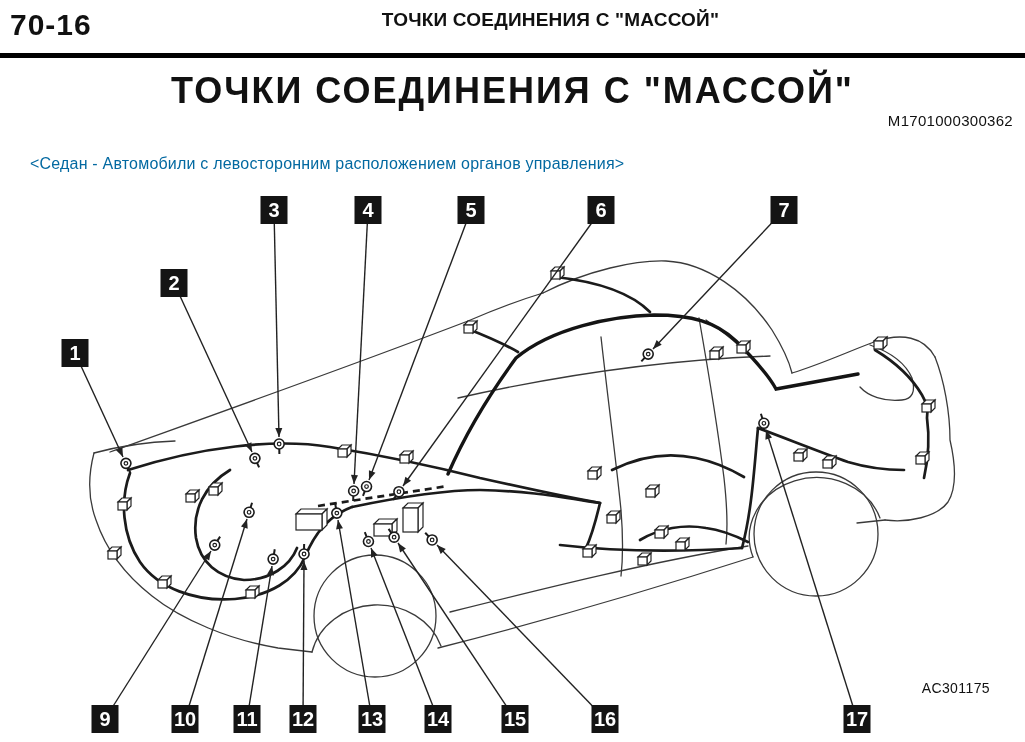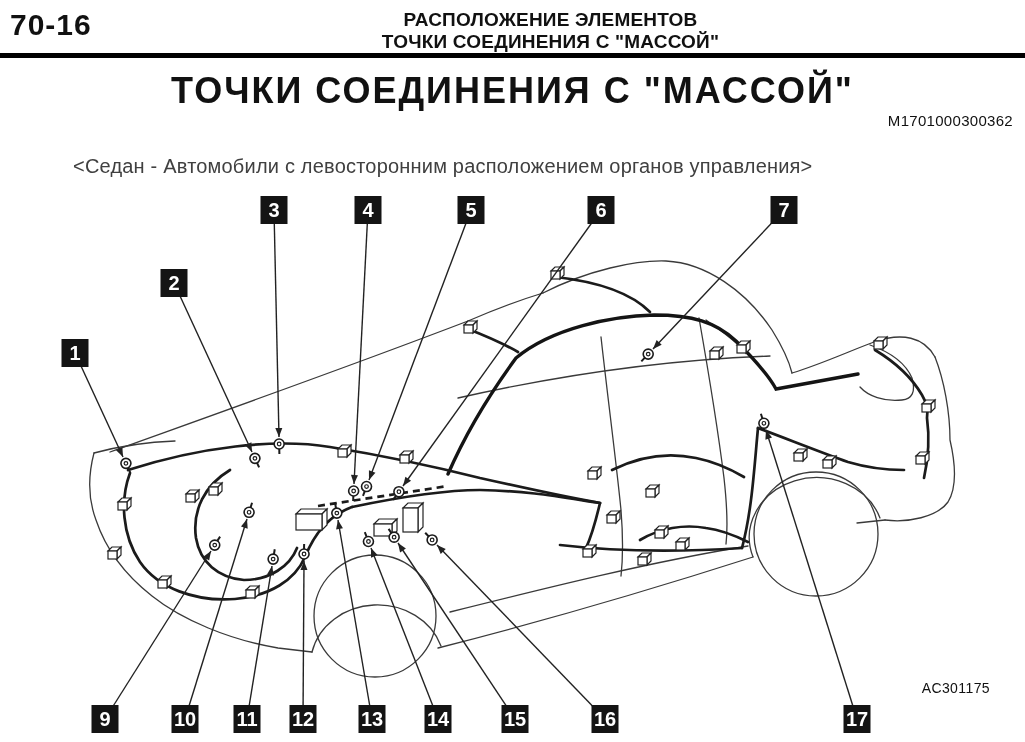--- a/index.html
+++ b/index.html
@@ -5,21 +5,21 @@
   html,body{margin:0;padding:0;background:#e8e8e8;}
   .page{position:relative;width:1025px;height:742px;background:#ffffff;overflow:hidden;
         font-family:"Liberation Sans", sans-serif;color:#111;}
   .pageno{position:absolute;left:10px;top:8px;font-size:30px;font-weight:bold;letter-spacing:1px;text-align:right;}
   .hdr-center{position:absolute;top:9px;left:calc(50% + 38px);transform:translateX(-50%);
               text-align:center;font-weight:bold;font-size:19px;line-height:22px;letter-spacing:.2px;white-space:nowrap;}
   .rule{position:absolute;left:0;top:53px;width:1025px;height:5px;background:#000;}
   .title{position:absolute;top:70px;left:0;width:100%;text-align:center;font-weight:bold;
          font-size:36px;letter-spacing:2px;white-space:nowrap;}
   .doccode{position:absolute;top:112px;right:12px;font-size:15px;letter-spacing:.3px;}
-  .variant{position:absolute;top:155px;left:30px;font-size:20px;color:#404040;letter-spacing:.2px;margin-left:43px;}
+  .variant{position:absolute;top:155px;left:30px;font-size:16px;color:#0369a1;letter-spacing:.2px;}
   .figcode{position:absolute;top:680px;right:35px;font-size:14px;font-weight:normal;letter-spacing:.4px;}
   svg.art{position:absolute;left:0;top:0;width:1025px;height:742px;}
   svg .t{fill:none;stroke:#3a3a3a;stroke-width:1.3px;stroke-linecap:round;}
   svg .k{fill:none;stroke:#141414;stroke-width:3.4px;stroke-linecap:round;}
   svg .h{fill:none;stroke:#1b1b1b;stroke-width:2.7px;stroke-linecap:round;}
   svg .hd{fill:none;stroke:#1b1b1b;stroke-width:2.7px;stroke-dasharray:7 5;}
   svg .leader{fill:none;stroke:#222;stroke-width:1.4px;}
   svg .cube{fill:#fff;stroke:#222;stroke-width:1.2px;}
   svg text.num{font-family:"Liberation Sans",sans-serif;font-size:20px;font-weight:bold;fill:#fff;text-anchor:middle;}
 </style>
@@ -377,21 +377,20 @@
         </g>
         <g>
           <rect x="843.5" y="705" width="27" height="28" fill="#141414"></rect>
           <text x="857" y="726" class="num">17</text>
         </g>
       </g>
   </svg>
 
   <div class="pageno">70-16</div>
   <div class="hdr-center">
-    <div>РАСПОЛОЖЕНИЕ ЭЛЕМЕНТОВ</div>
     <div>ТОЧКИ СОЕДИНЕНИЯ С "МАССОЙ"</div>
   </div>
   <div class="rule"></div>
 
   <div class="title">ТОЧКИ СОЕДИНЕНИЯ С "МАССОЙ"</div>
   <div class="doccode">M1701000300362</div>
   <div class="variant">&lt;Седан - Автомобили с левосторонним расположением органов управления&gt;</div>
   <div class="figcode">AC301175</div>
 </div>
 

